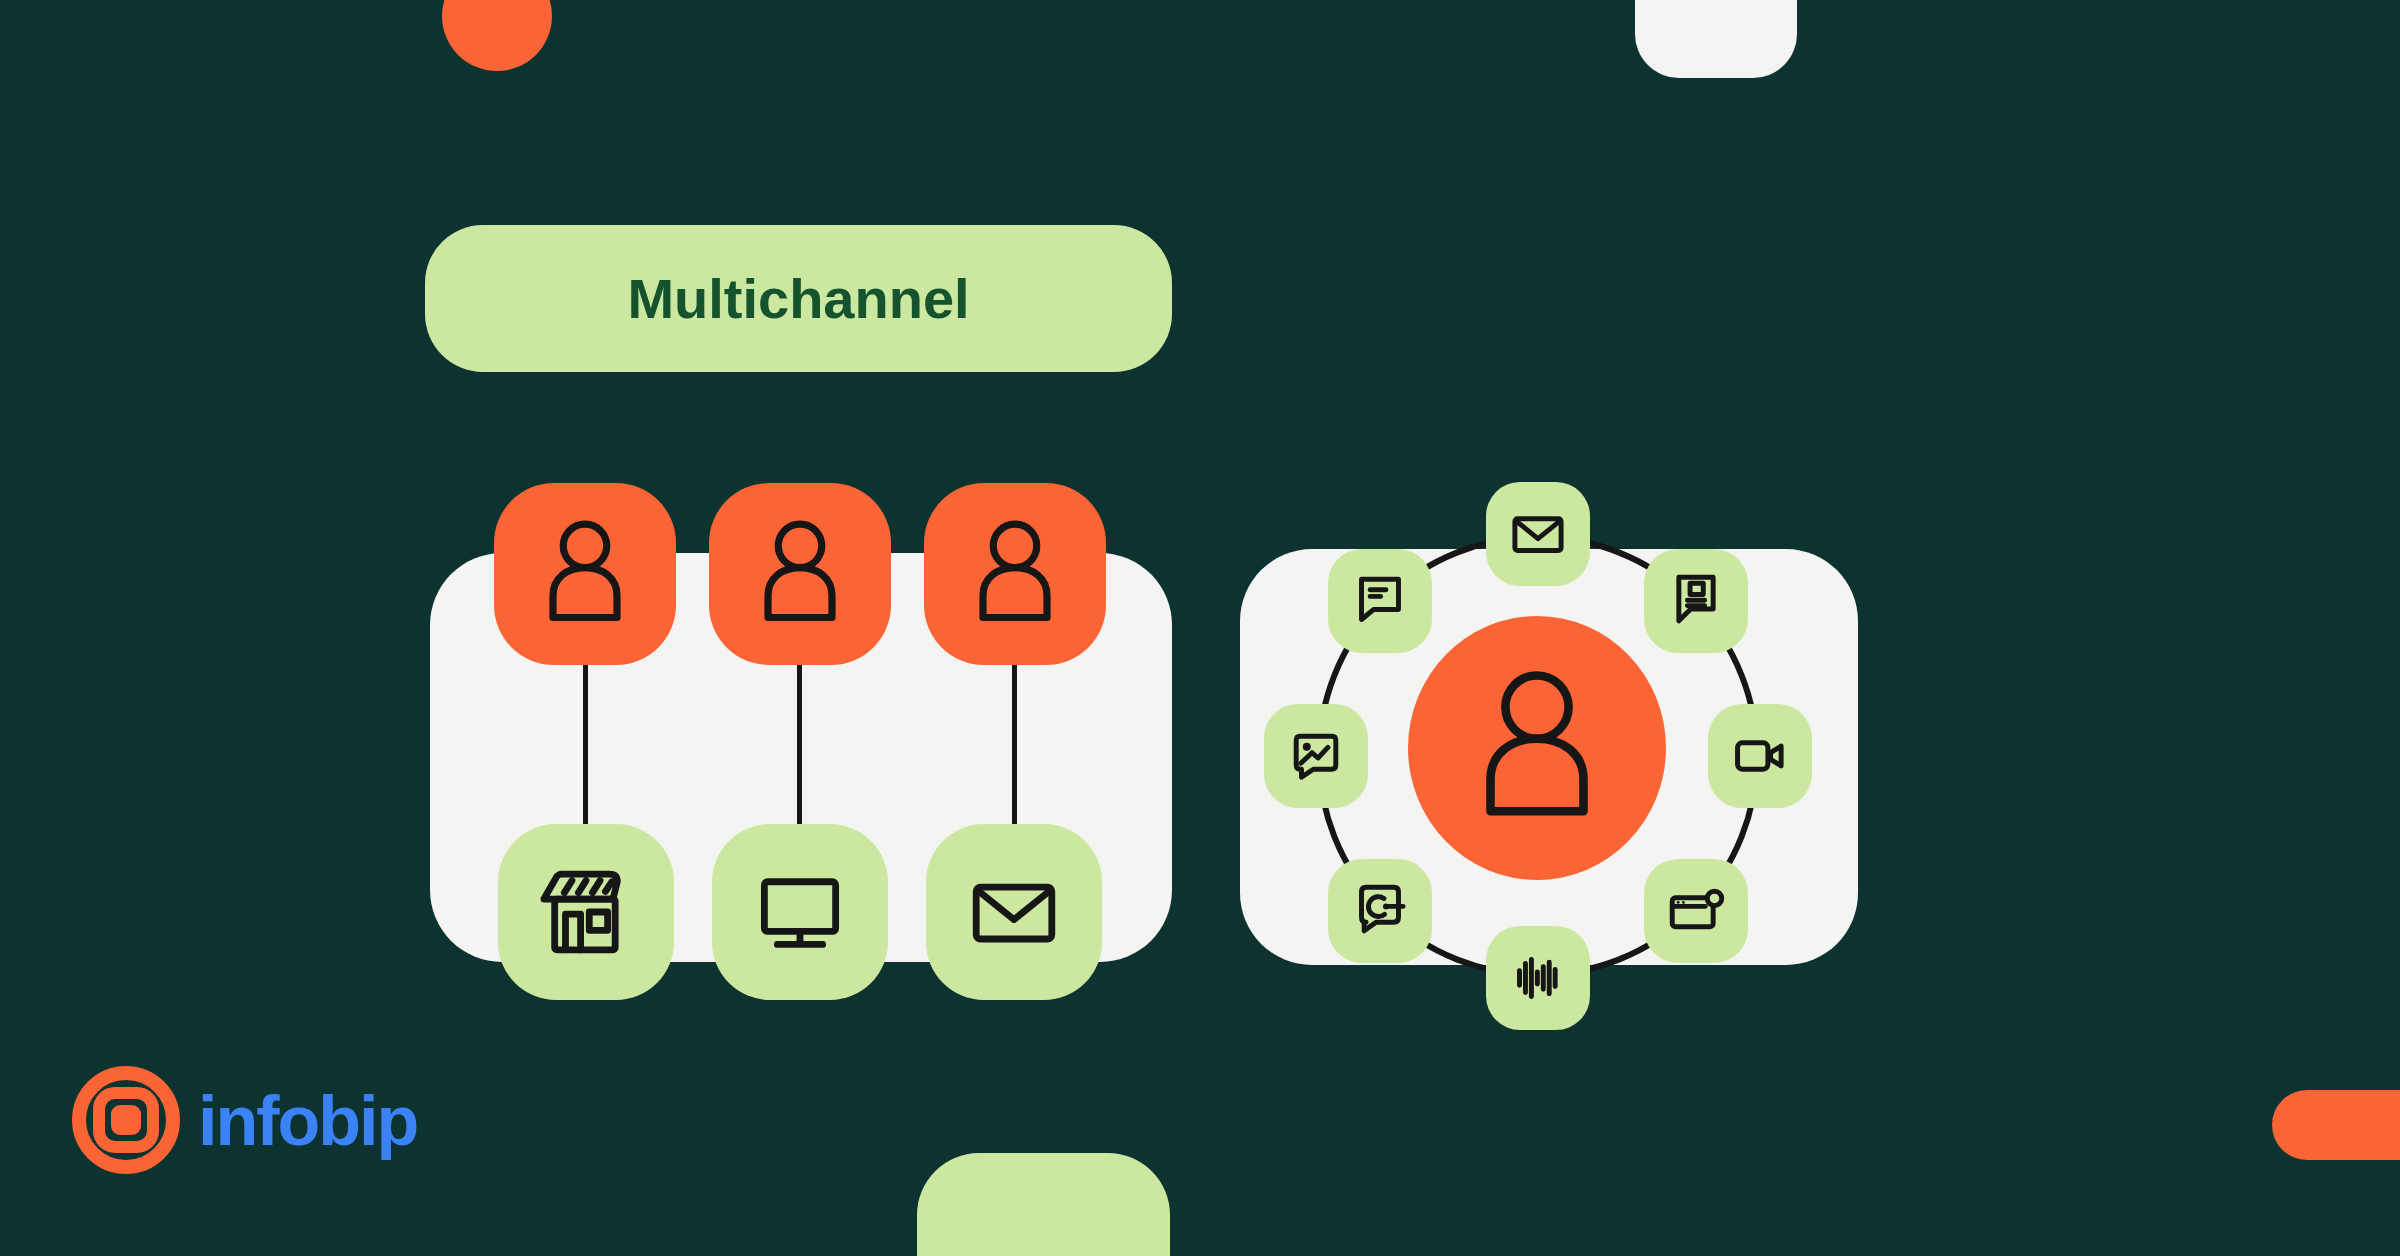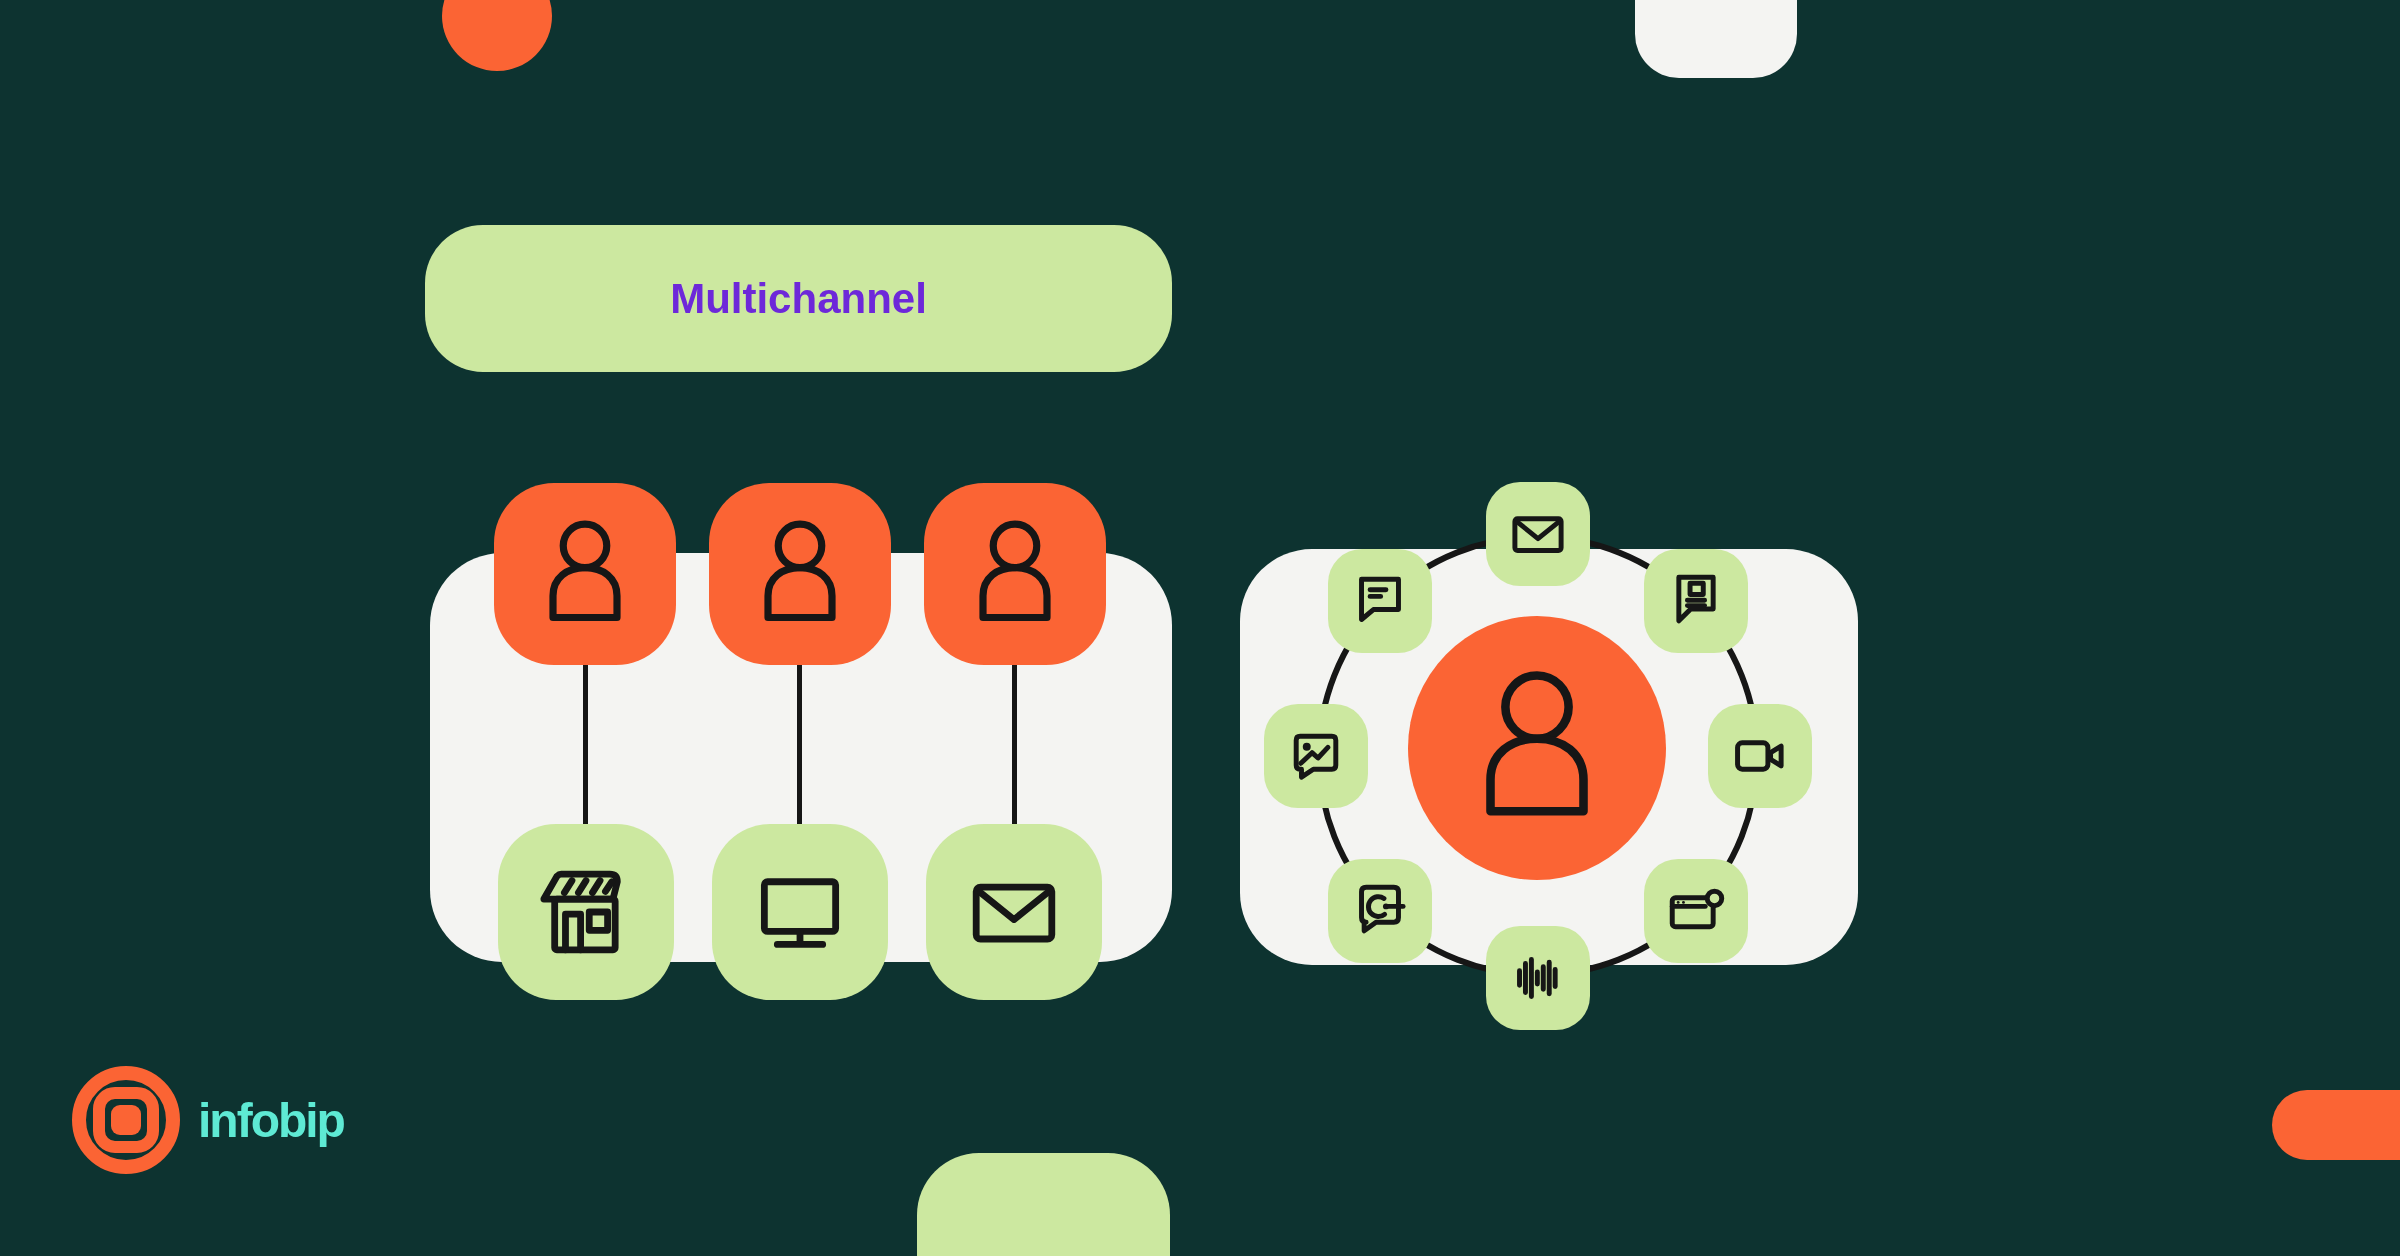--- a/index.html
+++ b/index.html
@@ -12,21 +12,21 @@
   
   .deco-dot-top{left:442px;top:-39px;width:110px;height:110px;border-radius:50%;background:#fb6434;}
   .deco-white-tr{left:1635px;top:-50px;width:162px;height:128px;border-radius:44px;background:#f4f4f2;}
   .deco-green-bottom{left:917px;top:1153px;width:253px;height:120px;border-radius:62px 62px 0 0;background:#cce8a0;}
   .deco-orange-pill{left:2272px;top:1090px;width:200px;height:70px;border-radius:36px 0 0 36px;background:#fb6434;}
 
   
   .pill{background:#cce8a0;border-radius:58px;display:flex;align-items:center;justify-content:center;}
   .pill-multi{left:425px;top:225px;width:747px;height:147px;}
   .pill-omni{left:1218px;top:225px;width:650px;height:147px;}
-  .pill-label{font-size:42px;font-weight:700;color:#6d28d9;letter-spacing:0;}
+  .pill-label{font-size:56px;font-weight:700;color:#14532d;letter-spacing:0;}
 
   
   .panel{background:#f4f4f2;border-radius:72px;}
   .panel-left{left:430px;top:553px;width:742px;height:409px;}
   .panel-right{left:1240px;top:549px;width:618px;height:416px;}
 
   
   .user-card{width:182px;height:182px;border-radius:60px;background:#fb6434;
              display:flex;align-items:center;justify-content:center;z-index:3;}
   .channel-card{width:176px;height:176px;border-radius:58px;background:#cce8a0;
@@ -47,22 +47,22 @@
   svg.sw-ch{stroke-width:6.3;}
   svg.sw-user{stroke-width:5.6;}
   svg.sw-center{stroke-width:4.6;}
 
   
   .logo-mark{left:72px;top:1066px;width:108px;height:108px;}
   .logo-outer{position:absolute;inset:0;border:14px solid #fb6434;border-radius:50%;box-sizing:border-box;}
   .logo-mid{position:absolute;left:21px;top:21px;width:66px;height:66px;border:12px solid #fb6434;
             border-radius:22px;box-sizing:border-box;}
   .logo-inner{position:absolute;left:39px;top:39px;width:30px;height:30px;background:#fb6434;border-radius:9px;}
-  .wordmark{left:198px;top:1086px;font-size:48px;line-height:70px;font-weight:700;
-            color:#5eead4;letter-spacing:-2px;}
+  .wordmark{left:198px;top:1086px;font-size:70px;line-height:70px;font-weight:700;
+            color:#3b82f6;letter-spacing:-2px;}
 </style>
 </head>
 <body>
 
 <svg width="0" height="0" style="position:absolute" aria-hidden="true">
   <defs>
     <symbol id="i-person" viewBox="0 0 100 100">
       <circle cx="50" cy="28" r="17"></circle>
       <path d="M25 84 V67 C25 53 36 45 50 45 C64 45 75 53 75 67 V84 Z"></path>
     </symbol>

